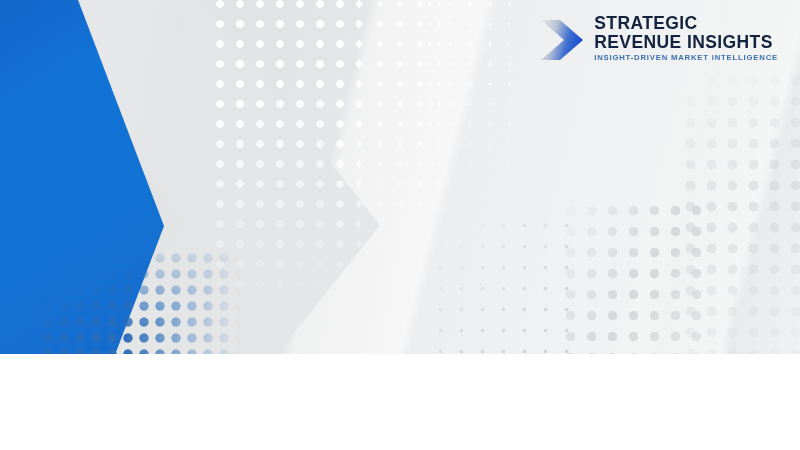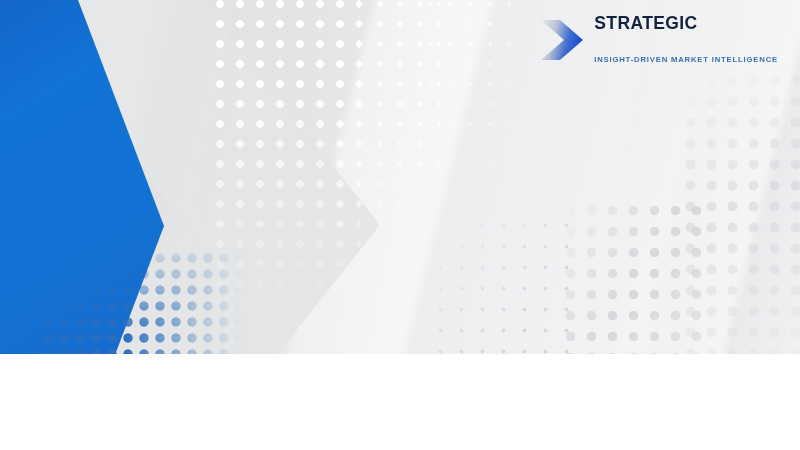--- a/index.html
+++ b/index.html
@@ -189,21 +189,21 @@
     line-height: 18.5px;
     white-space: nowrap;
   }
   .logo-tag {
     color: #3a6fb5;
     font-size: 7.7px;
     font-weight: 700;
     letter-spacing: .82px;
     line-height: 14px;
     white-space: nowrap;
-    margin-top: 20px;
+    margin-top: 0;
   }
 
   
   .headline {
     position: absolute;
     left: 238px;
     top: 146px;
     font-size: 31px;
     color: #111111;
     font-weight: 400;
@@ -251,18 +251,19 @@
           <stop offset="0%" stop-color="#e9eaec"></stop>
           <stop offset="38%" stop-color="#b9c2d4"></stop>
           <stop offset="72%" stop-color="#3f6fd0"></stop>
           <stop offset="100%" stop-color="#1b4fd0"></stop>
         </linearGradient>
       </defs>
       <path d="M2 4 H21 L44 24 L21 44 H2 L25 24 Z" fill="url(#mkg)"></path>
     </svg>
     <div class="logo-text">
       <div class="logo-line1">STRATEGIC</div>
+      <div class="logo-line2">REVENUE INSIGHTS</div>
       <div class="logo-tag">INSIGHT-DRIVEN MARKET INTELLIGENCE</div>
     </div>
   </div>
 
 
 </div>
 
 </body></html>

